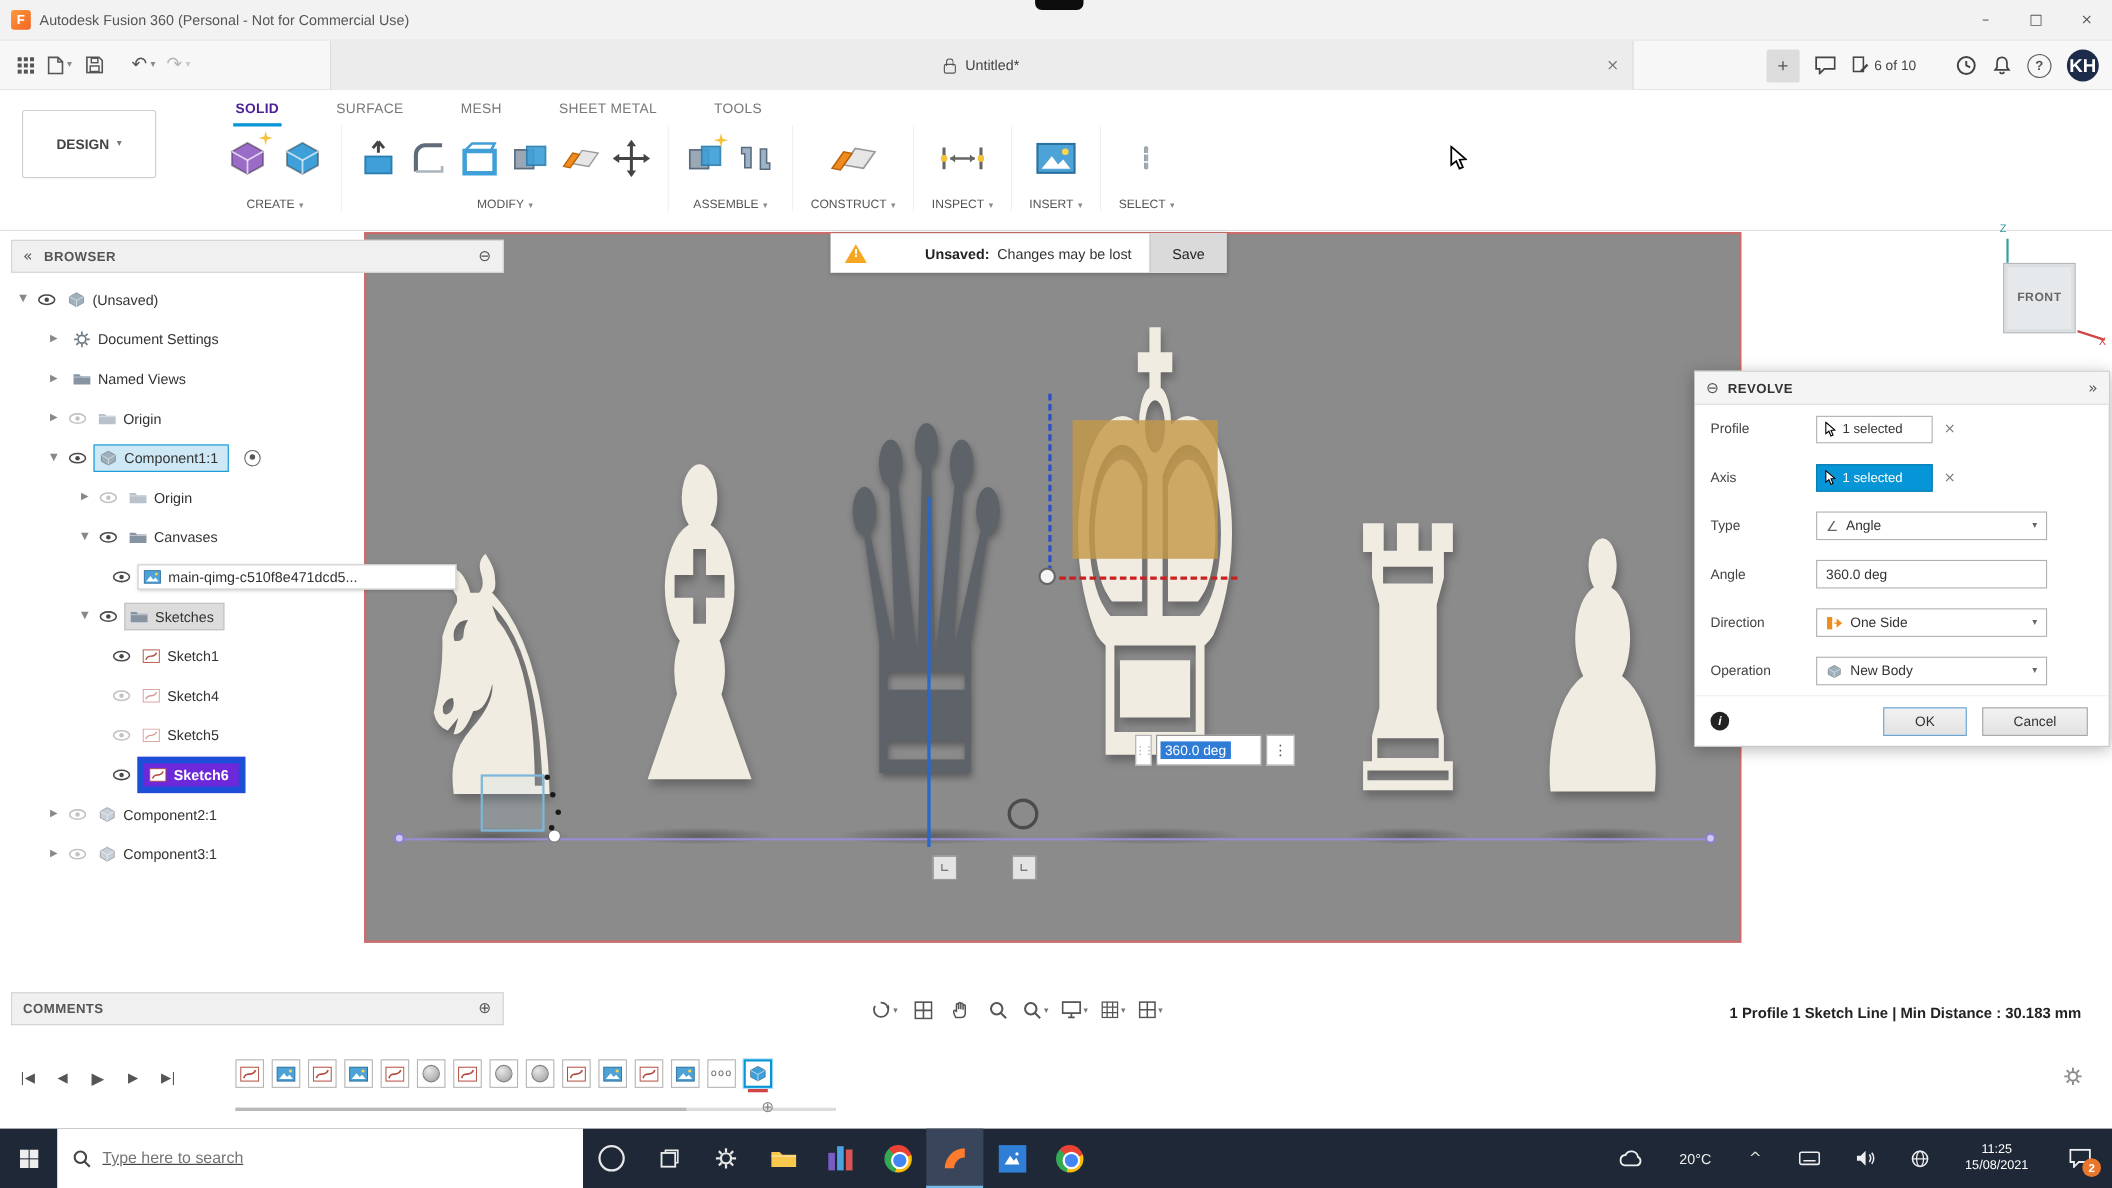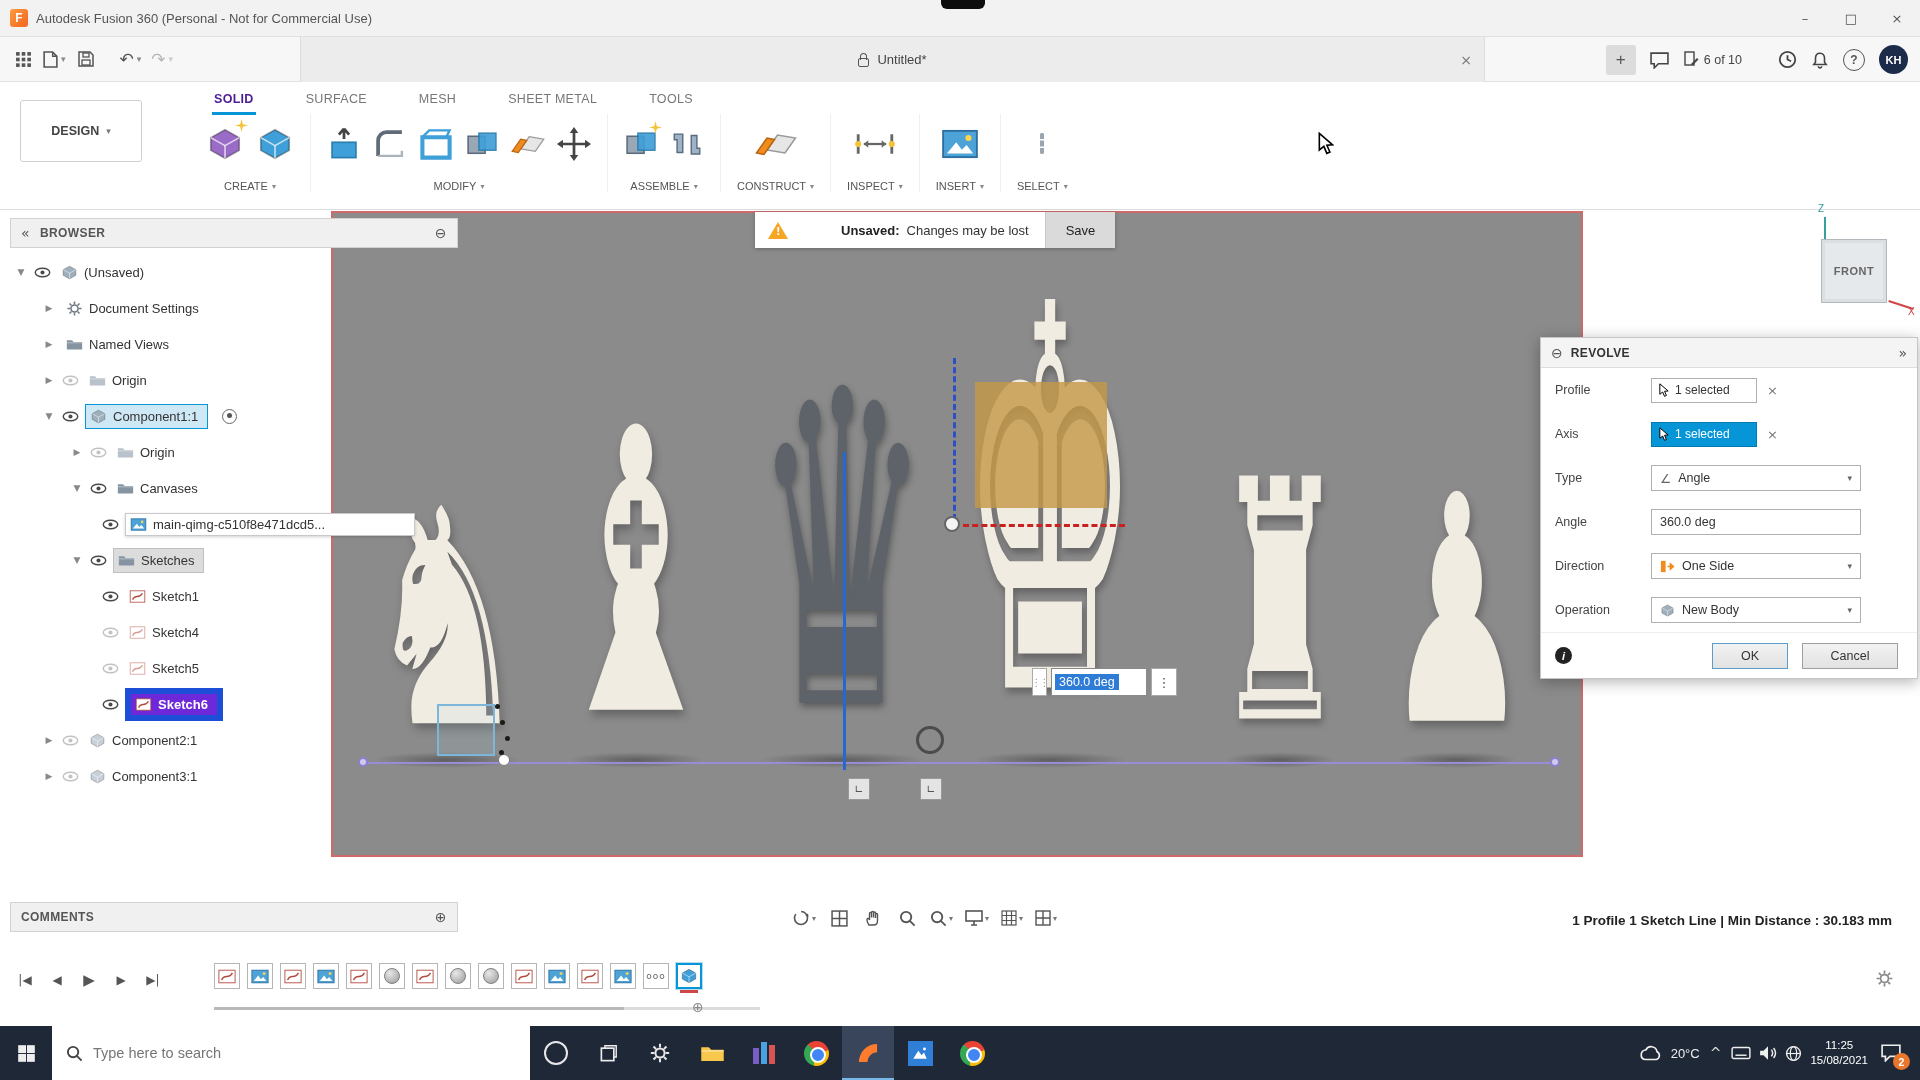--- a/index.html
+++ b/index.html
@@ -22,21 +22,21 @@
   .qbtn .dd { font-size:9px; color:#888; }
   .disabled { opacity:.4; }
   #doc-strip { position:absolute; left:300px; top:37px; width:1185px; height:45px; background:#ececec; border-left:1px solid #dcdcdc; border-right:1px solid #dcdcdc; display:flex; align-items:center; justify-content:center; }
   .lock { width:11px; height:9px; border:1.5px solid #555; border-radius:2px; position:relative; margin-top:5px; }
   .lock::before { content:''; position:absolute; top:-6px; left:1px; width:5px; height:6px; border:1.5px solid #555; border-bottom:none; border-radius:4px 4px 0 0; }
   #doc-title { margin-left:8px; font-size:13px; color:#444; }
   #tab-close { position:absolute; right:12px; font-size:14px; color:#777; }
   #qat-right { position:absolute; right:0; top:37px; height:45px; display:flex; align-items:center; gap:14px; padding-right:12px; }
   #new-tab { width:30px; height:30px; background:#dcdcdc; display:flex; align-items:center; justify-content:center; font-size:17px; color:#555; border-radius:2px; }
   .ver { display:flex; align-items:center; gap:5px; font-size:12.5px; color:#444; }
-  .avatar { width:29px; height:29px; border-radius:50%; background:#1c2b4a; color:#fff; font-size:11px; font-weight:bold; display:flex; align-items:center; justify-content:center; }
+  .avatar { width:29px; height:29px; border-radius:50%; background:#1c2b4a; color:#fff; font-size:17px; font-weight:bold; display:flex; align-items:center; justify-content:center; }
   .helpcirc { width:22px; height:22px; border-radius:50%; border:1.6px solid #555; display:flex; align-items:center; justify-content:center; font-size:12px; font-weight:bold; color:#555; }
 
   
   #ribbon { position:absolute; left:0; top:82px; width:1920px; height:128px; background:#fff; border-bottom:1px solid #ddd; }
   #design-btn { position:absolute; left:20px; top:18px; width:122px; height:62px; border:1px solid #cfcfcf; border-radius:3px; background:#fff; display:flex; align-items:center; justify-content:center; gap:7px; font-size:12.5px; font-weight:bold; color:#444; }
   #rtabs { position:absolute; left:212px; top:6px; display:flex; gap:48px; font-size:12.5px; color:#777; letter-spacing:.3px; }
   .rtab { padding:4px 2px 6px 2px; }
   .rtab.active { color:#4c1d95; font-weight:bold; border-bottom:3px solid #0696d7; }
   #rgroups { position:absolute; left:190px; top:32px; display:flex; align-items:flex-start; }
   .rgroup { display:flex; flex-direction:column; align-items:center; padding:0 16px; }
@@ -157,30 +157,30 @@
   .dots3 { font-size:9px; color:#666; letter-spacing:1px; }
   #tl-track { position:absolute; left:214px; top:52px; width:546px; height:3px; background:#dcdcdc; }
   #tl-track .seg { position:absolute; left:0; top:0; height:3px; width:410px; background:#b9b9b9; }
   #tl-plus { position:absolute; left:692px; top:44px; font-size:14px; color:#888; }
   #tl-gear { position:absolute; right:26px; top:14px; color:#8a8a8a; }
 
   
   #taskbar { position:absolute; left:0; top:1026px; width:1920px; height:54px; background:#1f2836; display:flex; align-items:stretch; z-index:60; }
   .tkbtn { width:52px; display:flex; align-items:center; justify-content:center; color:#eee; }
   #tk-search { width:478px; background:#fff; display:flex; align-items:center; gap:10px; padding:0 14px; }
-  #tk-search input { border:none; outline:none; font-size:14.5px; color:#333; width:380px; font-family:"Liberation Sans",sans-serif; background:transparent; }
+  #tk-search input { border:none; outline:none; font-size:14.5px; color:#333; width:380px; font-family:"Liberation Sans",sans-serif; background:transparent;text-decoration:underline; }
   .cortana { width:24px; height:24px; border-radius:50%; border:2.5px solid #e8e8e8; }
   .tkapp { width:52px; display:flex; align-items:center; justify-content:center; position:relative; }
   .tkapp.active-app { background:#38455a; box-shadow:inset 0 -2px 0 #76b9e8; }
   .chrome-ball { width:25px; height:25px; border-radius:50%; background:conic-gradient(from -45deg, #ea4335 0 33%, #fbbc05 0 66%, #34a853 0 100%); position:relative; }
   .chrome-ball::after { content:''; position:absolute; left:6.5px; top:6.5px; width:12px; height:12px; border-radius:50%; background:#4285f4; border:2px solid #fff; }
   .rarstack { display:flex; align-items:flex-end; gap:2px; }
   .rarstack i { display:block; width:6px; }
   .photos-tile { width:25px; height:25px; background:#2f7fd6; display:flex; align-items:center; justify-content:center; }
-  #tray { margin-left:auto; display:flex; align-items:center; gap:8px; padding-right:14px; color:#eee; }
+  #tray { margin-left:auto; display:flex; align-items:center; gap:32px; padding-right:14px; color:#eee; }
   #tray .temp { font-size:13px; }
   #tray .chev { font-size:14px; color:#ddd; margin:0 2px; }
   #clockblk { text-align:center; font-size:11.5px; line-height:1.3; color:#fff; }
   #notif { position:relative; width:30px; height:30px; display:flex; align-items:center; justify-content:center; }
   #notif .badge { position:absolute; right:-4px; bottom:-2px; width:17px; height:17px; border-radius:50%; background:#e8762c; color:#fff; font-size:10.5px; font-weight:bold; display:flex; align-items:center; justify-content:center; }
 </style>
 </head>
 <body>
 
 <svg width="0" height="0" style="position:absolute" aria-hidden="true">

